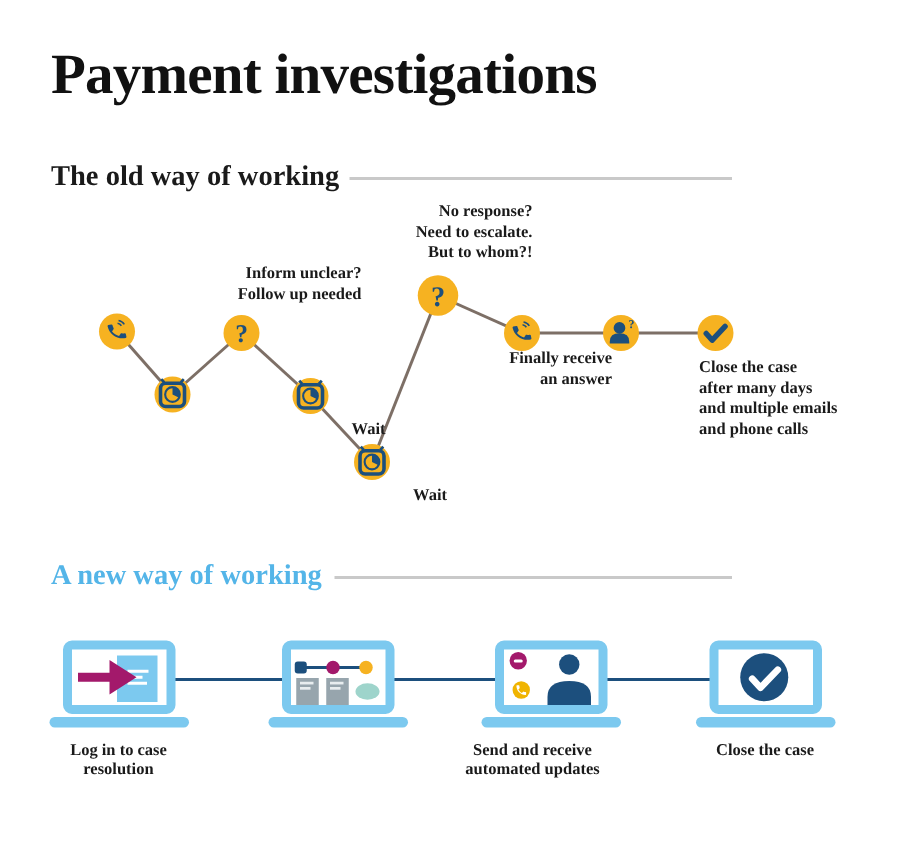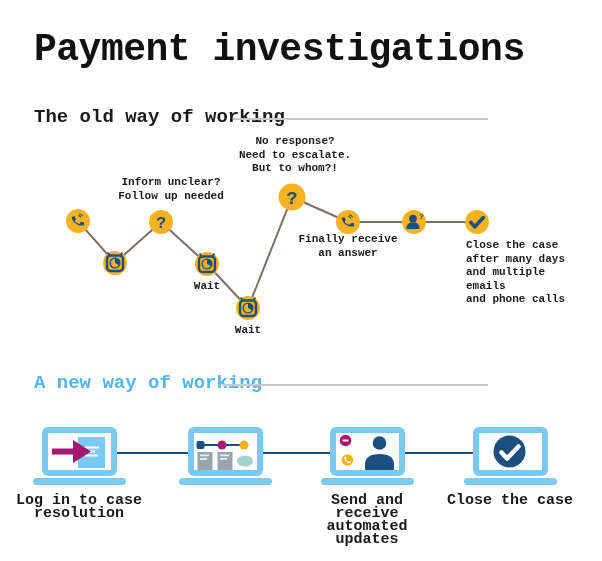--- a/index.html
+++ b/index.html
@@ -1,51 +1,51 @@
 <!DOCTYPE html>
 <html><head>
 <meta charset="utf-8">
 <style>
   html,body{margin:0;padding:0;background:#fff;}
   .page{
     position:relative;width:602px;height:561px;background:#ffffff;overflow:hidden;
-    font-family:Liberation Mono, monospace;font-weight:700;color:#1a1a1a;
+    font-family:Liberation Serif, serif;font-weight:700;color:#1a1a1a;
   }
   .page-title{
     position:absolute;left:34px;top:30px;font-size:38px;line-height:40px;
     letter-spacing:-0.5px;color:#111;white-space:nowrap;
   }
   .section-heading{
     position:absolute;left:34px;font-size:19px;line-height:19px;white-space:nowrap;
   }
   .heading-old{top:108px;color:#1a1a1a;}
   .heading-new{top:374px;color:#54b5e8;}
   .rule{position:absolute;height:2px;background:#c9c9c9;}
   .rule-old{left:233px;top:118px;width:255px;}
   .rule-new{left:223px;top:384px;width:265px;}
 
   .old-diagram{position:absolute;left:0;top:130px;width:602px;height:230px;}
 
   .step-label{
-    position:absolute;font-size:11px;line-height:13.5px;text-align:center;
+    position:absolute;font-size:11px;line-height:13.5px;text-align:right;
     white-space:pre-line;color:#1a1a1a;
   }
   .step-label.left{text-align:left;}
 
   .nw-connector{position:absolute;left:79px;top:452px;width:432px;height:2px;background:#1c4f7d;z-index:0;}
   .laptop{position:absolute;top:427px;width:93px;z-index:1;}
   .laptop .screen{
     width:63px;height:37px;margin:0 auto;background:#fff;
     border:6px solid #7cc9ef;border-radius:6px;position:relative;
   }
   .laptop .base{width:93px;height:7px;background:#7cc9ef;border-radius:3.5px;margin-top:2px;}
   .screen svg{display:block;}
 
   .nw-label{
-    position:absolute;top:494px;width:130px;font-size:15px;line-height:13px;
+    position:absolute;top:494px;width:130px;font-size:11px;line-height:13px;
     text-align:center;white-space:pre-line;color:#1a1a1a;
   }
 </style>
 </head>
 <body>
 
 <div class="page">
 
   <div class="page-title">Payment investigations</div>
 
@@ -223,17 +223,17 @@
       <svg width="63" height="37" viewBox="0 0 63 37">
         <circle cx="30.5" cy="18.5" r="16" fill="#1c4f7d"></circle>
         <path d="M22.5 19.5 L28 25.5 L39.5 13.5" fill="none" stroke="#fff" stroke-width="4.5" stroke-linecap="round" stroke-linejoin="round"></path>
       </svg>
     </div>
     <div class="base"></div>
   </div>
 
   <div class="nw-label" style="left:14px;">Log in to case
 resolution</div>
-  <div class="nw-label" style="left:302px;">Send and receive
+  <div class="nw-label" style="left:290px;">Send and receive
 automated updates</div>
   <div class="nw-label" style="left:445px;">Close the case</div>
 
 </div>
 
 </body></html>

